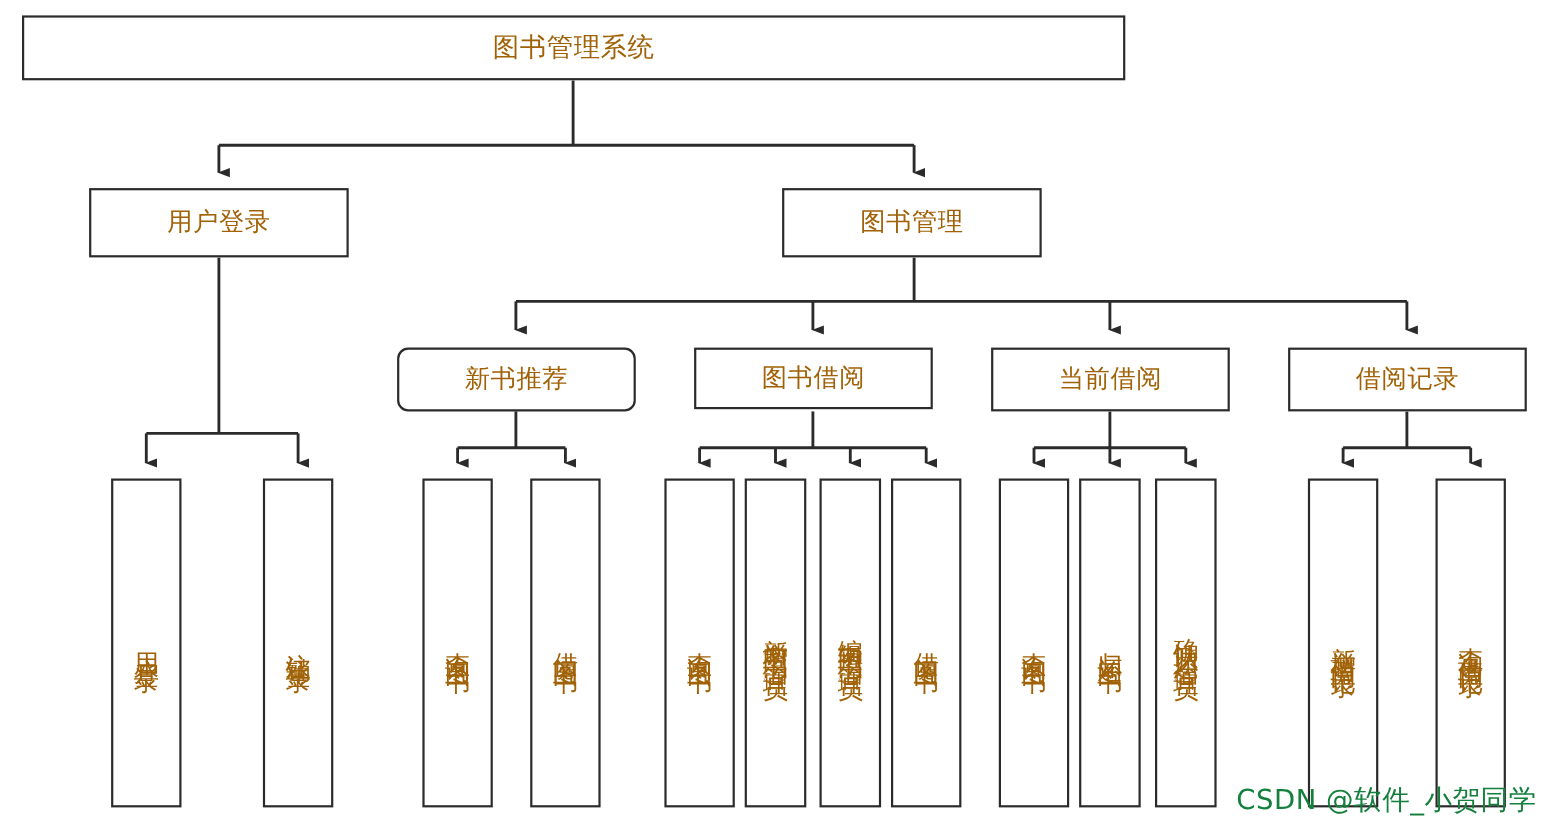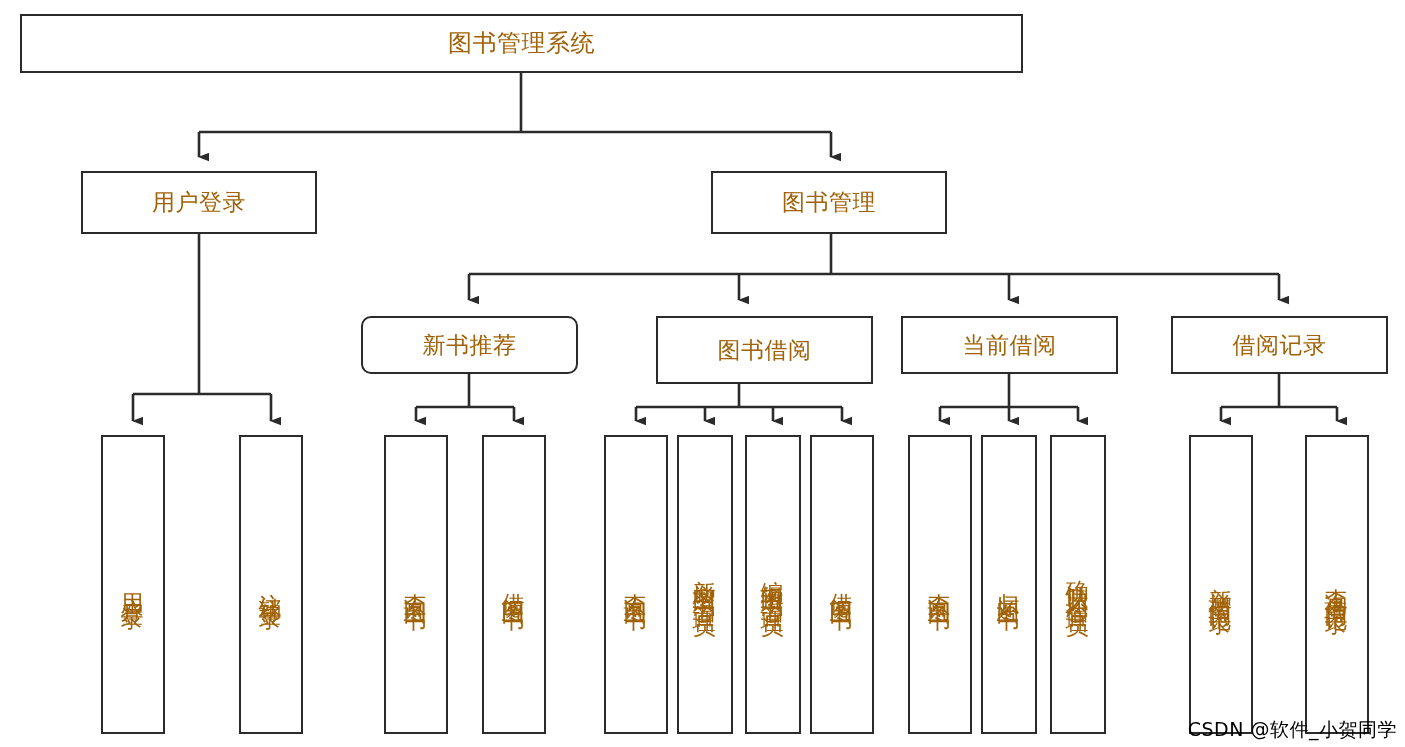--- a/index.html
+++ b/index.html
@@ -56,22 +56,22 @@
   .node.vertical > .vlabel {
     writing-mode: vertical-rl;
     text-orientation: upright;
     letter-spacing: 5px;
     white-space: nowrap;
   }
   .watermark {
     position: absolute;
     right: 8px;
     bottom: 4px;
-    font-size: 19px;
-    color: #000000;
+    font-size: 25px;
+    color: #15803d;
     letter-spacing: 0.5px;
     z-index: 3;
     white-space: nowrap;
   }
 </style>
 </head>
 <body>
 
 <div id="canvas">
 
@@ -133,21 +133,21 @@
   <div class="node horizontal" style="left:81px; top:171px; width:236px; height:63px;">
     <span>用户登录</span>
   </div>
   <div class="node horizontal" style="left:711px; top:171px; width:236px; height:63px;">
     <span>图书管理</span>
   </div>
 
   <div class="node horizontal" style="left:361px; top:316px; width:217px; height:58px;border-radius:10px;">
     <span>新书推荐</span>
   </div>
-  <div class="node horizontal" style="left:656px; top:316px; width:217px; height:68px;">
+  <div class="node horizontal" style="left:631px; top:316px; width:217px; height:56px;">
     <span>图书借阅</span>
   </div>
   <div class="node horizontal" style="left:901px; top:316px; width:217px; height:58px;">
     <span>当前借阅</span>
   </div>
   <div class="node horizontal" style="left:1171px; top:316px; width:217px; height:58px;">
     <span>借阅记录</span>
   </div>
 
   <div class="node vertical" style="left:101px; top:435px; width:64px; height:299px;">

